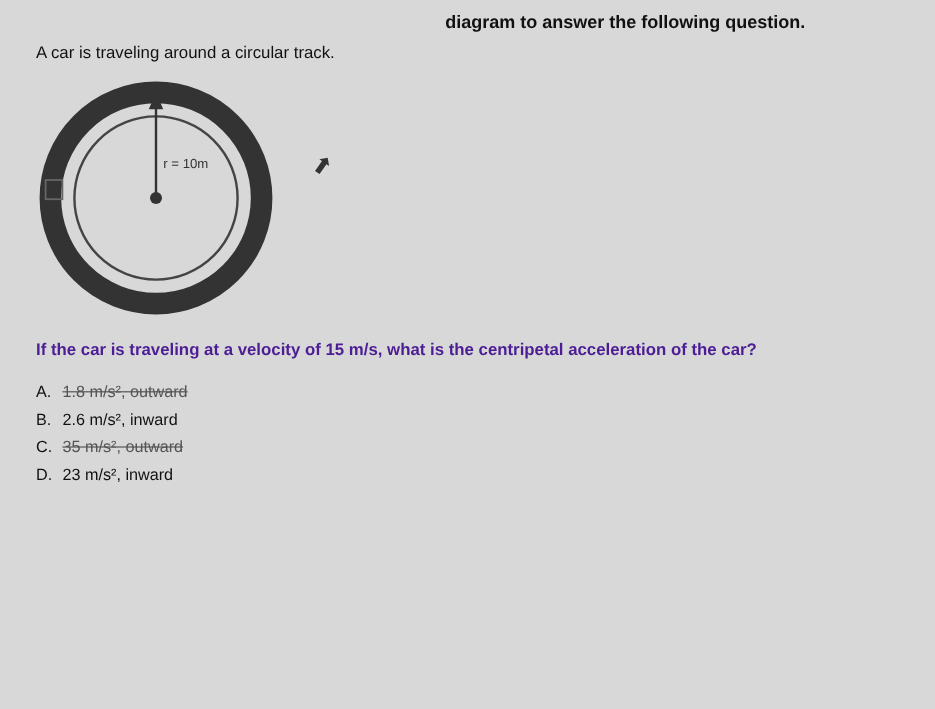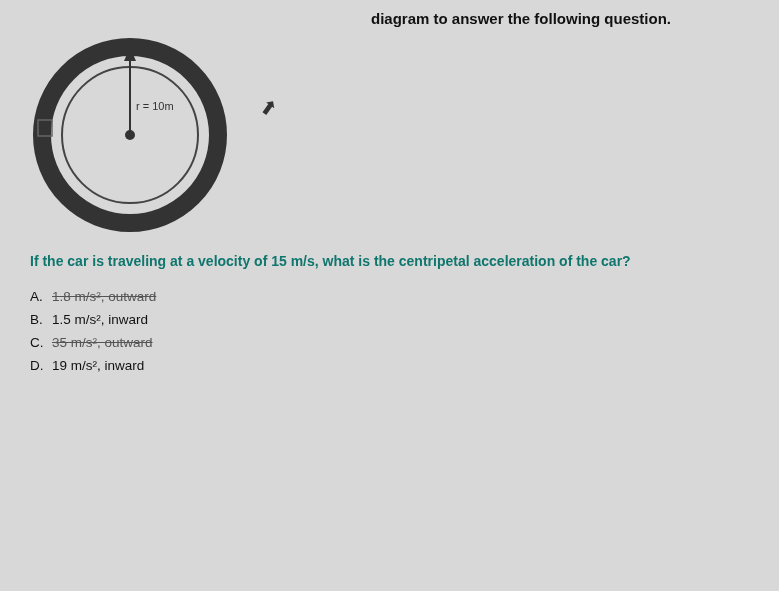--- a/index.html
+++ b/index.html
@@ -60,21 +60,21 @@
       top: 60px;
       left: 230px;
       font-size: 20px;
       color: #333;
       transform: rotate(-10deg);
     }
 
     .question-text {
       font-size: 14px;
       font-weight: bold;
-      color: #0f766e;
+      color: #4c1d95;
       margin-bottom: 14px;
       line-height: 1.5;
     }
 
     .options-list {
       list-style: none;
       font-size: 13.5px;
       color: #111;
       line-height: 1.7;
     }
@@ -94,20 +94,21 @@
       color: #555;
     }
   </style>
 </head>
 <body>
 
 <div class="page-container">
 
   <div class="header-text">diagram to answer the following question.</div>
 
+  <div class="intro-text">A car is traveling around a circular track.</div>
 
   <div class="diagram-area">
     <div class="circle-diagram">
       <svg viewBox="0 0 200 200" xmlns="http://www.w3.org/2000/svg">
 
         <circle cx="100" cy="100" r="88" fill="none" stroke="#333" stroke-width="18"></circle>
 
         <circle cx="100" cy="100" r="68" fill="none" stroke="#444" stroke-width="2"></circle>
 
         <circle cx="100" cy="100" r="5" fill="#333"></circle>
@@ -127,25 +128,25 @@
 
   <div class="question-text">If the car is traveling at a velocity of 15 m/s, what is the centripetal acceleration of the car?</div>
 
   <ul class="options-list">
     <li>
       <span class="option-letter">A.</span>
       <span class="strikethrough">1.8 m/s², outward</span>
     </li>
     <li>
       <span class="option-letter">B.</span>
-      <span>1.5 m/s², inward</span>
+      <span>2.6 m/s², inward</span>
     </li>
     <li>
       <span class="option-letter">C.</span>
       <span class="strikethrough">35 m/s², outward</span>
     </li>
     <li>
       <span class="option-letter">D.</span>
-      <span>19 m/s², inward</span>
+      <span>23 m/s², inward</span>
     </li>
   </ul>
 
 </div>
 
 </body></html>

